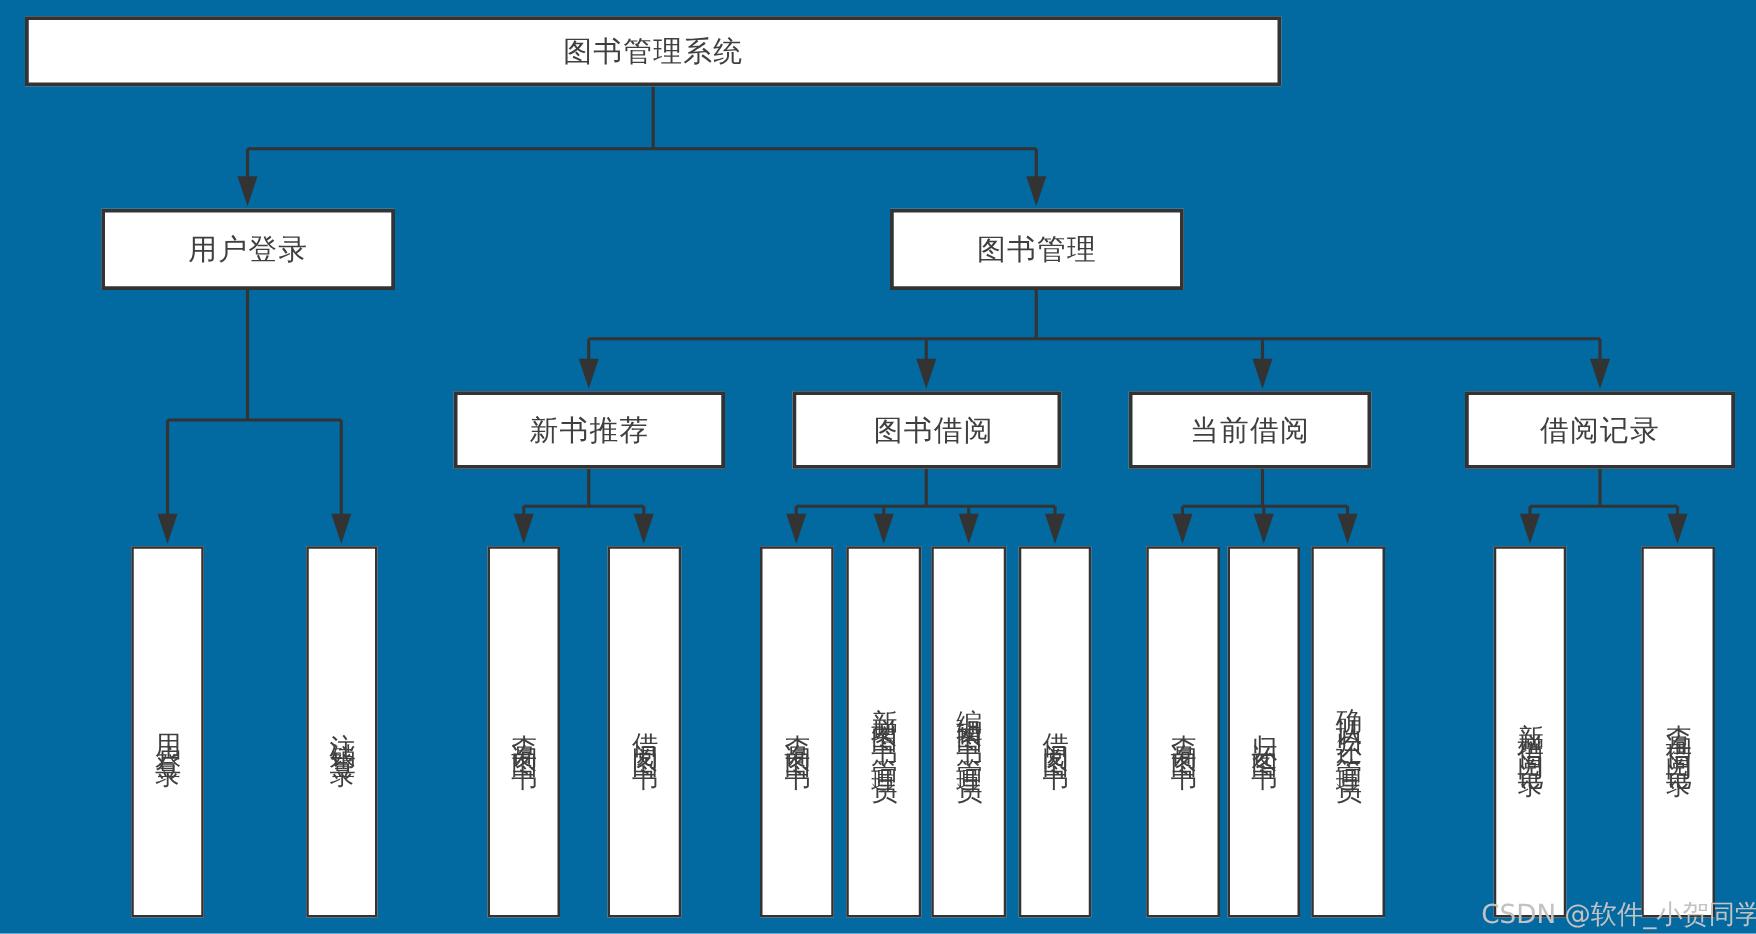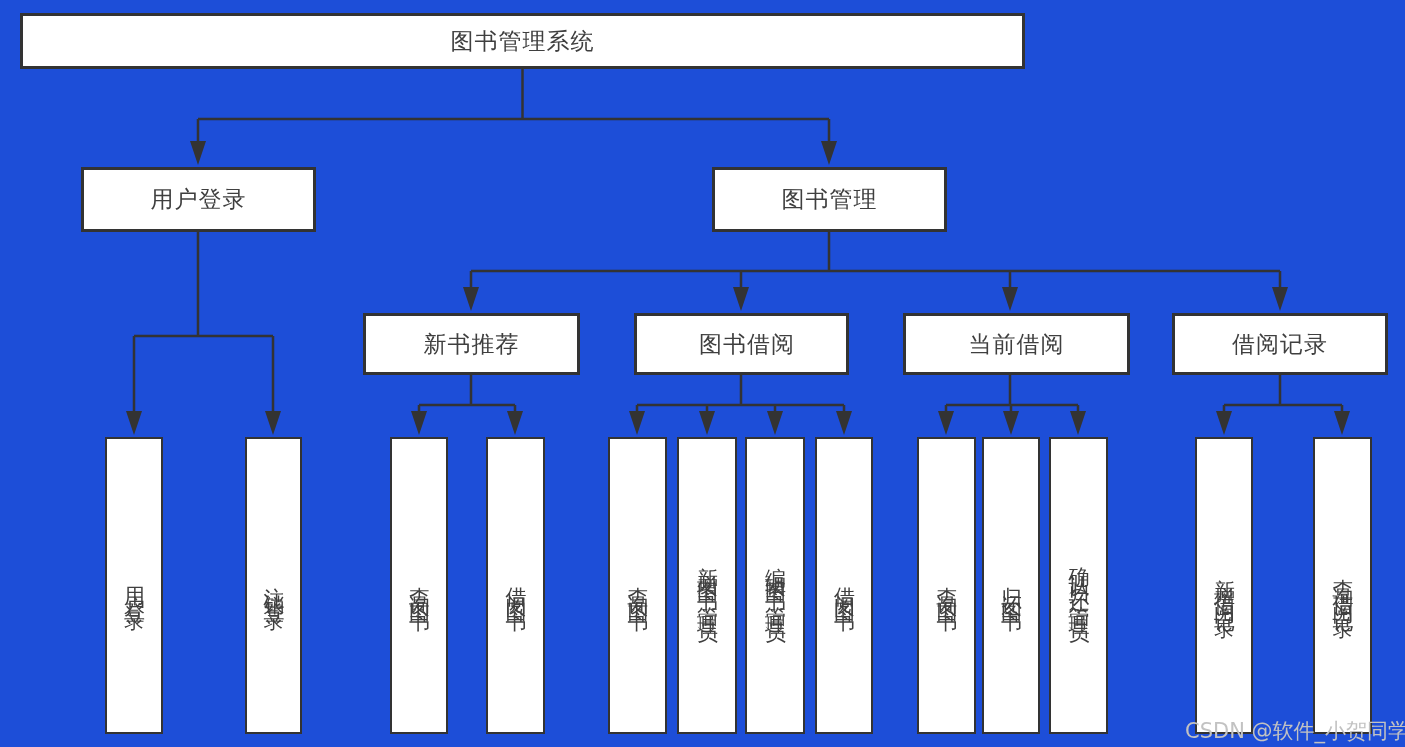--- a/index.html
+++ b/index.html
@@ -1,20 +1,20 @@
 <!DOCTYPE html>
 <html><head>
 <meta charset="utf-8">
 <style>
   html, body { margin: 0; padding: 0; background: #ffffff; }
   #stage {
     position: relative;
     width: 1405px;
     height: 747px;
-    background: #1d4ed8;
+    background: #0369a1;
     overflow: hidden;
     font-family: "DejaVu Sans", "Liberation Sans", sans-serif;
   }
   #connectors {
     position: absolute;
     left: 0; top: 0;
     width: 1405px; height: 747px;
   }
   .hbox {
     position: absolute;
@@ -106,21 +106,21 @@
   <div class="hbox" style="left:712px; top:167px; width:235px; height:65px;">
     <span class="hlabel">图书管理</span>
   </div>
 
   <div class="hbox" style="left:363px; top:313px; width:217px; height:62px;">
     <span class="hlabel">新书推荐</span>
   </div>
   <div class="hbox" style="left:634px; top:313px; width:215px; height:62px;padding-left:11px;">
     <span class="hlabel">图书借阅</span>
   </div>
-  <div class="hbox" style="left:903px; top:313px; width:227px; height:62px;">
+  <div class="hbox" style="left:903px; top:313px; width:194px; height:62px;">
     <span class="hlabel">当前借阅</span>
   </div>
   <div class="hbox" style="left:1172px; top:313px; width:216px; height:62px;">
     <span class="hlabel">借阅记录</span>
   </div>
 
   <div class="vbox" style="left:105px; width:58px;">
     <span class="vlabel">用户登录</span>
   </div>
   <div class="vbox" style="left:245px; width:57px;">

